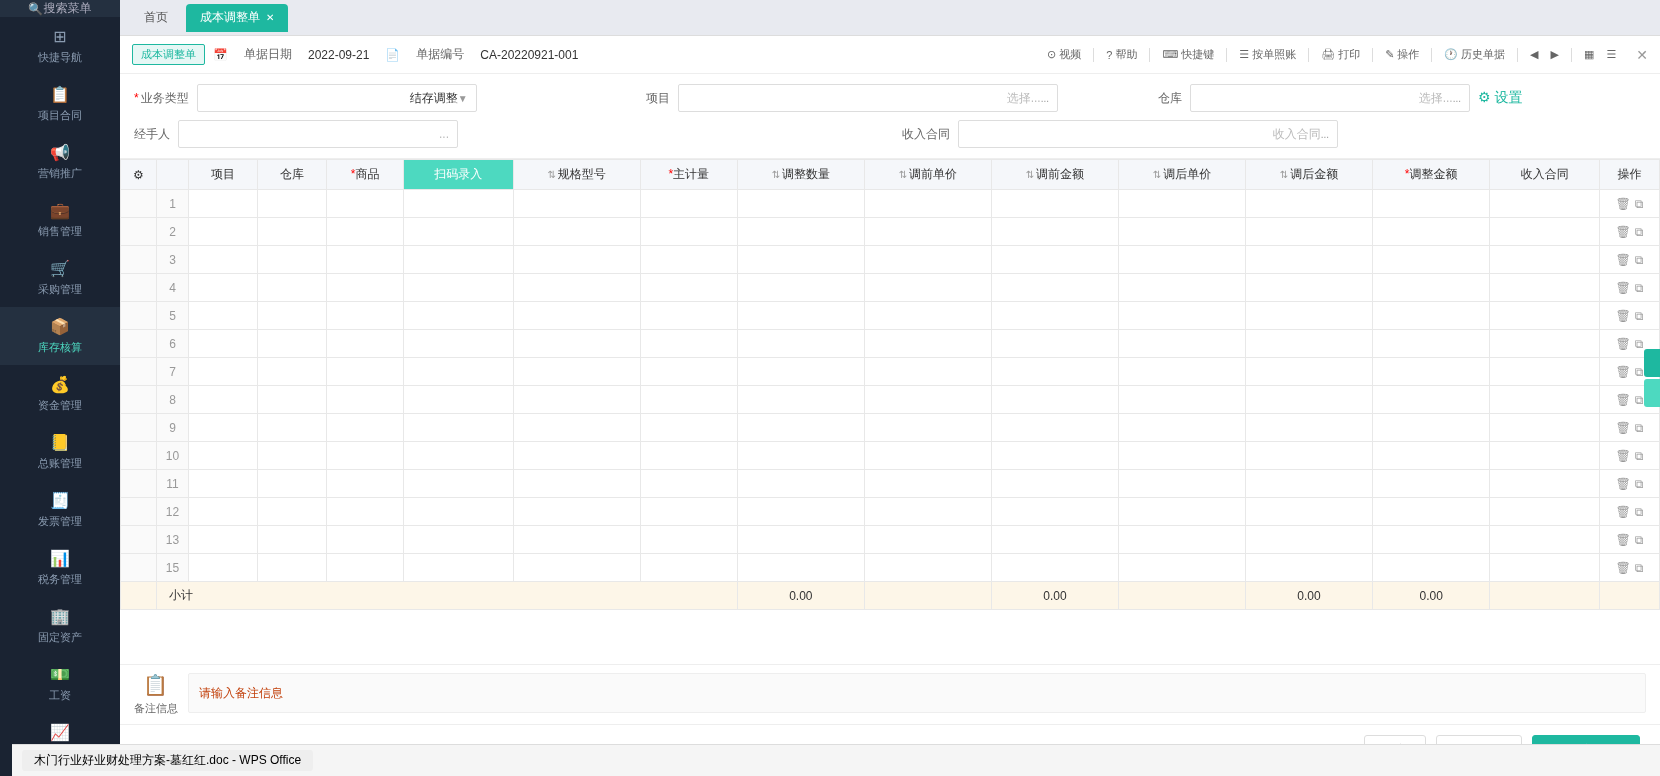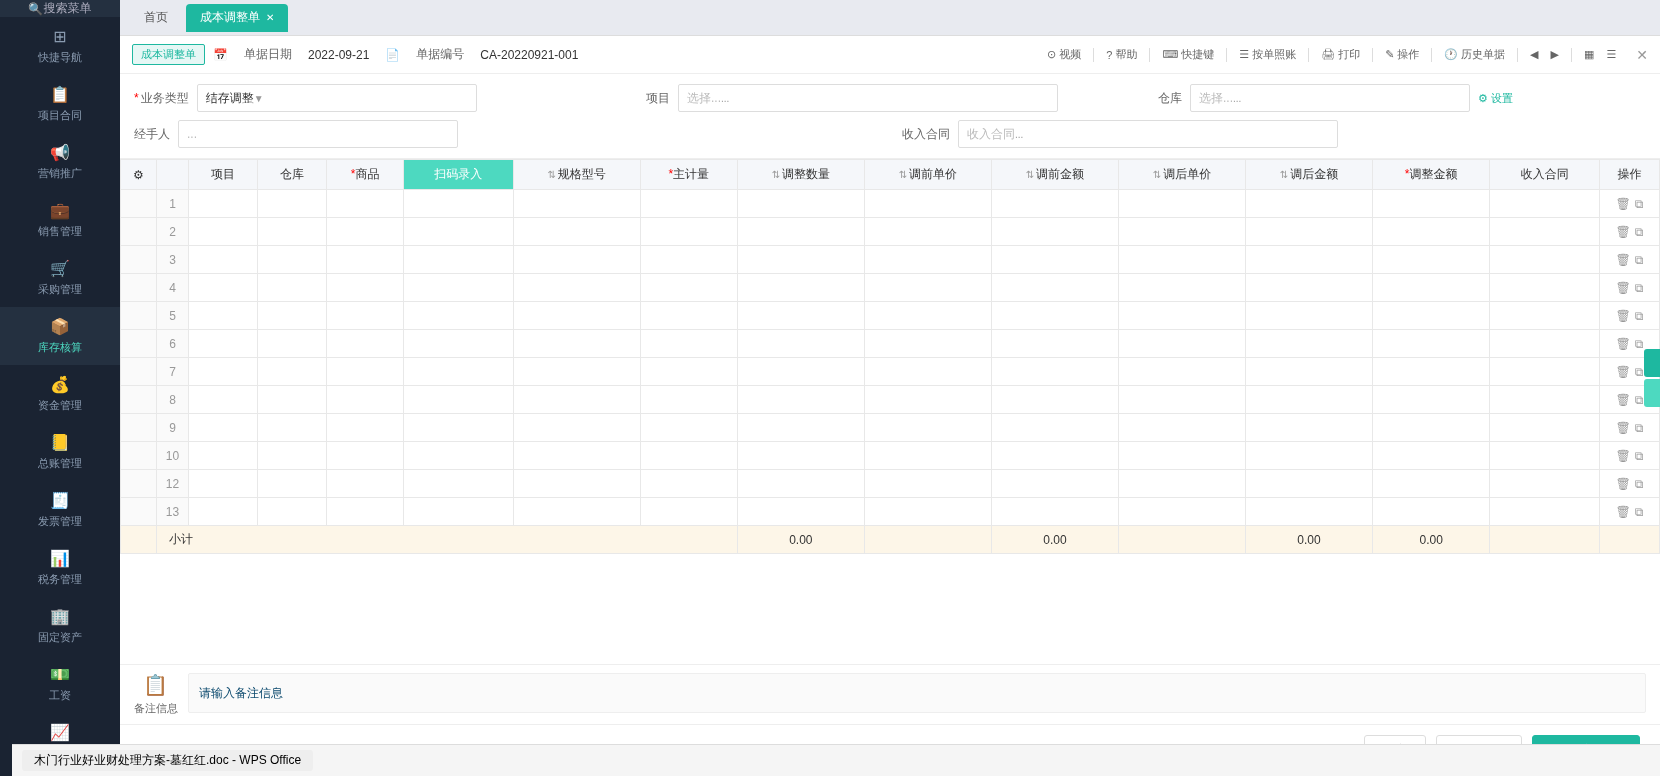--- a/index.html
+++ b/index.html
@@ -37,21 +37,21 @@
     .form-header-right .btn-icon { cursor: pointer; display: flex; align-items: center; gap: 3px; }
     .divider-v { width: 1px; height: 14px; background: #ddd; }
     .close-btn { cursor: pointer; font-size: 14px; color: #999; margin-left: 8px; }
 
     
     .form-fields { padding: 10px 14px; border-bottom: 1px solid #eee; display: flex; flex-direction: column; gap: 8px; flex-shrink: 0; }
     .field-row { display: flex; align-items: center; gap: 24px; }
     .field-group { display: flex; align-items: center; gap: 8px; flex: 1; }
     .field-label { font-size: 12px; color: #666; white-space: nowrap; }
     .field-label.required::before { content: '*'; color: red; margin-right: 2px; }
-    .field-input { flex: 1; height: 28px; border: 1px solid #ddd; border-radius: 2px; padding: 0 8px; font-size: 12px; display: flex; align-items: center; color: #333; background: #fff; cursor: pointer; justify-content: flex-start; max-width: 300px; }
+    .field-input { flex: 1; height: 28px; border: 1px solid #ddd; border-radius: 2px; padding: 0 8px; font-size: 12px; display: flex; align-items: center; color: #333; background: #fff; cursor: pointer; justify-content: flex-end; max-width: 300px; }
     .field-input .arrow { color: #999; font-size: 10px; }
     .field-input .dots { color: #999; font-size: 10px; }
 
     
     .table-area { flex: 1; overflow: auto; }
     .data-table { width: 100%; border-collapse: collapse; font-size: 12px; }
     .data-table th { background: #f5f7fa; border: 1px solid #e8e8e8; padding: 6px 8px; text-align: center; color: #333; font-weight: normal; white-space: nowrap; position: sticky; top: 0; z-index: 2; }
     .data-table th.highlighted { background: #4dd9c0; color: #fff; }
     .data-table td { border: 1px solid #e8e8e8; padding: 4px 8px; text-align: center; height: 28px; color: #333; }
     .data-table td.row-num { background: #fafafa; color: #999; width: 30px; }
@@ -211,21 +211,21 @@
             <span style="color:#bbb;">选择...</span>
             <span class="dots">...</span>
           </div>
         </div>
         <div class="field-group">
           <span class="field-label">仓库</span>
           <div class="field-input" style="max-width:280px;">
             <span style="color:#bbb;">选择...</span>
             <span class="dots">...</span>
           </div>
-          <span class="btn-icon" style="cursor:pointer;color:#1eb8a0;font-size:11px;white-space:nowrap;">⚙ <span>设置</span></span>
+          <span class="btn-icon" style="cursor:pointer;color:#1eb8a0;font-size:14px;white-space:nowrap;">⚙ <span>设置</span></span>
         </div>
       </div>
       <div class="field-row">
         <div class="field-group">
           <span class="field-label">经手人</span>
           <div class="field-input" style="max-width:280px;">
             <span style="color:#bbb;">...</span>
           </div>
         </div>
         <div class="field-group">
@@ -516,20 +516,43 @@
       <td></td>
       <td>
         <div class="action-icons">
           <span class="action-icon">🗑</span>
           <span class="action-icon">⧉</span>
         </div>
       </td>
     </tr>
             <tr>
       <td class="row-num"></td>
+      <td class="row-num">11</td>
+      <td></td>
+      <td></td>
+      <td></td>
+      <td></td>
+      <td></td>
+      <td></td>
+      <td></td>
+      <td></td>
+      <td></td>
+      <td></td>
+      <td></td>
+      <td></td>
+      <td></td>
+      <td>
+        <div class="action-icons">
+          <span class="action-icon">🗑</span>
+          <span class="action-icon">⧉</span>
+        </div>
+      </td>
+    </tr>
+            <tr>
+      <td class="row-num"></td>
       <td class="row-num">12</td>
       <td></td>
       <td></td>
       <td></td>
       <td></td>
       <td></td>
       <td></td>
       <td></td>
       <td></td>
       <td></td>
@@ -540,20 +563,43 @@
       <td>
         <div class="action-icons">
           <span class="action-icon">🗑</span>
           <span class="action-icon">⧉</span>
         </div>
       </td>
     </tr>
             <tr>
       <td class="row-num"></td>
       <td class="row-num">13</td>
+      <td></td>
+      <td></td>
+      <td></td>
+      <td></td>
+      <td></td>
+      <td></td>
+      <td></td>
+      <td></td>
+      <td></td>
+      <td></td>
+      <td></td>
+      <td></td>
+      <td></td>
+      <td>
+        <div class="action-icons">
+          <span class="action-icon">🗑</span>
+          <span class="action-icon">⧉</span>
+        </div>
+      </td>
+    </tr>
+            <tr>
+      <td class="row-num"></td>
+      <td class="row-num">15</td>
       <td></td>
       <td></td>
       <td></td>
       <td></td>
       <td></td>
       <td></td>
       <td></td>
       <td></td>
       <td></td>
       <td></td>
@@ -582,21 +628,21 @@
           </tbody>
       </table>
     </div>
 
     <div class="remark-area">
       <div class="remark-icon-label">
         <span class="remark-icon">📋</span>
         <span class="remark-label">备注信息</span>
       </div>
       <div class="remark-input">
-        <span style="color:#0c4a6e;">请输入备注信息</span>
+        <span style="color:#c2410c;">请输入备注信息</span>
       </div>
     </div>
 
     <div class="footer">
       <button class="btn btn-outline">放弃</button>
       <button class="btn btn-outline">保存草稿</button>
       <button class="btn btn-save-new">
         <span>保存&amp;新增</span>
         <span class="arrow">▲</span>
       </button>

